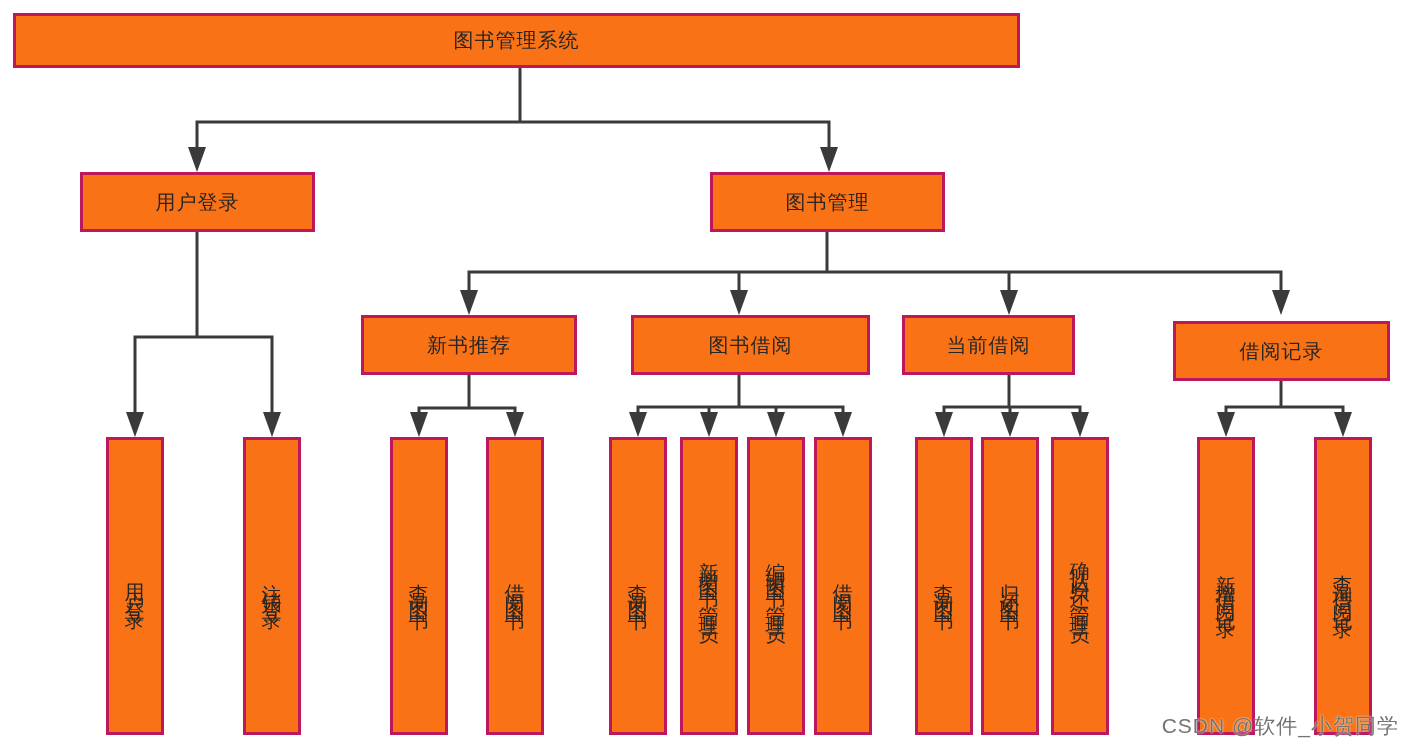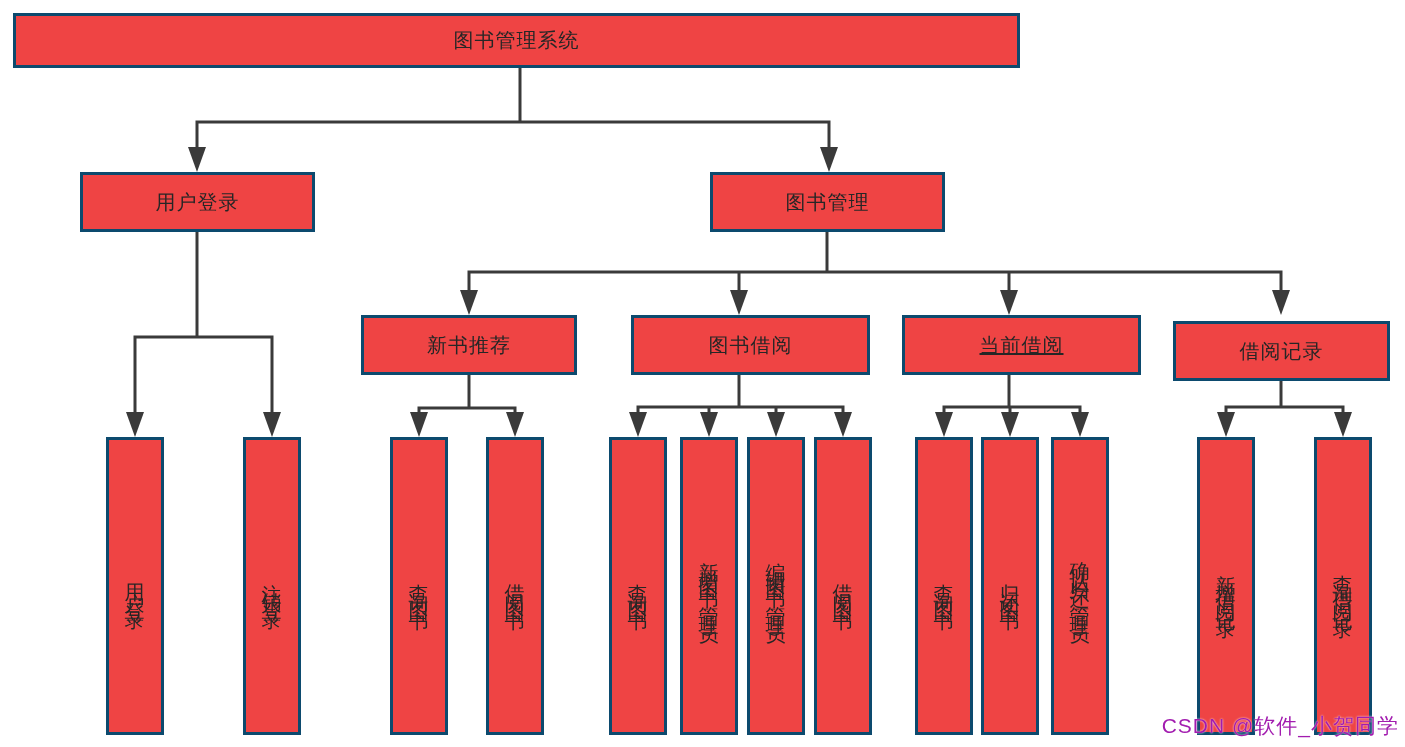--- a/index.html
+++ b/index.html
@@ -6,52 +6,52 @@
   .canvas{
     position:relative;
     width:1405px;height:747px;
     background:#ffffff;
     font-family:"Liberation Sans","DejaVu Sans",sans-serif;
     overflow:hidden;
   }
   svg.connectors{position:absolute;left:0;top:0;z-index:1;}
   .box{
     position:absolute;
-    background:#ef4444;
-    border:3px solid #0c4a6e;
+    background:#f97316;
+    border:3px solid #be185d;
     box-sizing:border-box;
     display:flex;align-items:center;justify-content:center;
     color:#262626;
     z-index:2;
   }
   .h-box{font-size:20px;letter-spacing:1px;}
   .v-box span{
     writing-mode:vertical-rl;
     text-orientation:mixed;
     font-size:20px;
     letter-spacing:9px;
     line-height:1;
     white-space:nowrap;
   }
   .watermark{
     position:absolute;
     right:6px;bottom:7px;
     font-size:21px;
-    color:#a21caf;
+    color:#737373;
     z-index:5;
     letter-spacing:1px;
     text-shadow:0 0 2px #ffffff;
   }
   
   #root{left:13px;top:13px;width:1007px;height:55px;}
   #l2-0{left:80px;top:172px;width:235px;height:60px;}
   #l2-1{left:710px;top:172px;width:235px;height:60px;}
   #l3-0{left:361px;top:315px;width:216px;height:60px;}
   #l3-1{left:631px;top:315px;width:239px;height:60px;}
-  #l3-2{left:902px;top:315px;width:239px;height:60px;text-decoration:underline;}
+  #l3-2{left:902px;top:315px;width:173px;height:60px;}
   #l3-3{left:1173px;top:315px;width:217px;height:60px;margin-top:6px;}
   .leaf{top:437px;width:58px;height:298px;}
   #lf-0{left:106px;}  #lf-1{left:243px;}
   #lf-2{left:390px;}  #lf-3{left:486px;}
   #lf-4{left:609px;}  #lf-5{left:680px;}  #lf-6{left:747px;}  #lf-7{left:814px;}
   #lf-8{left:915px;}  #lf-9{left:981px;}  #lf-10{left:1051px;}
   #lf-11{left:1197px;} #lf-12{left:1314px;}
 </style>
 </head>
 <body>

